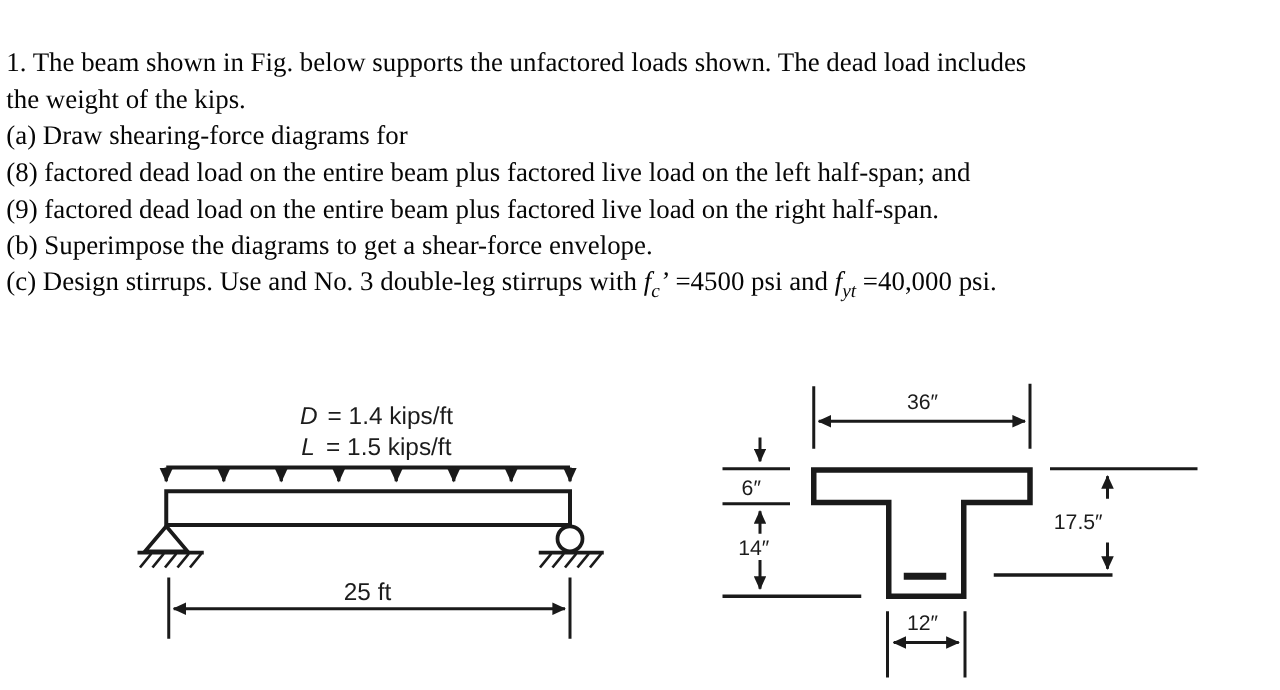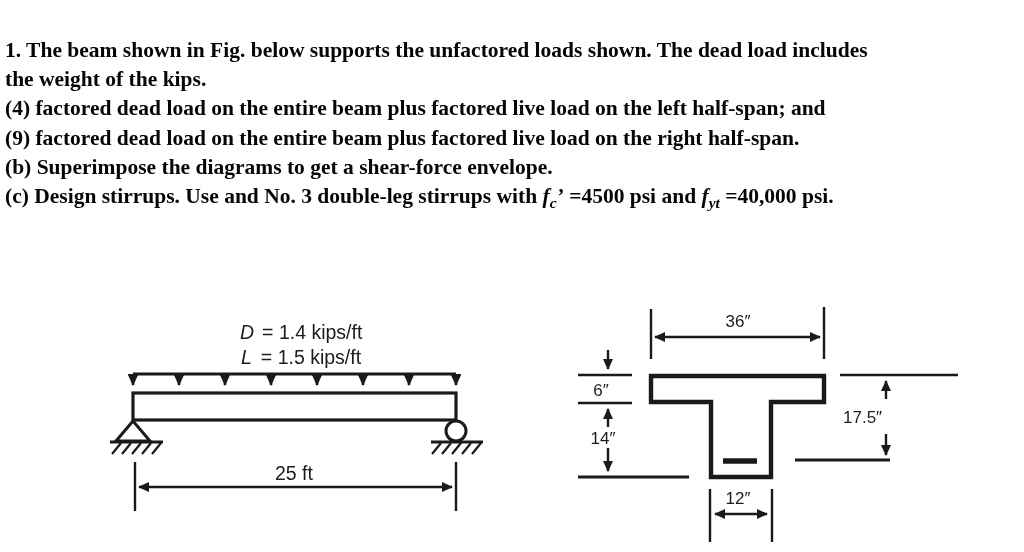--- a/index.html
+++ b/index.html
@@ -5,40 +5,41 @@
   html,body{margin:0;padding:0;}
   body{
     width:1024px;height:552px;background:#ffffff;position:relative;
     overflow:hidden;font-family:"Liberation Serif",serif;color:#0a0a0a;
   }
   .problem-text{
     position:absolute;left:5px;top:36px;width:1010px;
     font-size:21.5px;line-height:29.2px;white-space:nowrap;
     font-family:"Liberation Serif",serif;color:#060606;
   }
-  .pline{white-space:nowrap;font-weight:bold;}
+  .pline{white-space:nowrap;}
   .fvar{font-style:italic;}
   .fvar sub{font-size:0.72em;font-style:italic;line-height:0;}
   svg text{
     font-family:"Liberation Sans",sans-serif;
     fill:#1c1c1c;
   }
   .dimtext{font-size:17px;}
   .loadtext{font-size:19.5px;}
   .spantext{font-size:19.5px;}
   .it{font-style:italic;}
   .figures{position:absolute;left:0;top:0;}
 </style>
 </head>
 <body>
 
 <div class="problem-text">
   <div class="pline">1. The beam shown in Fig. below supports the unfactored loads shown. The dead load includes</div>
   <div class="pline">the weight of the kips.</div>
-  <div class="pline">(4) factored dead load on the entire beam plus factored live load on the left half-span; and</div>
+  <div class="pline">(a) Draw shearing-force diagrams for</div>
+  <div class="pline">(8) factored dead load on the entire beam plus factored live load on the left half-span; and</div>
   <div class="pline">(9) factored dead load on the entire beam plus factored live load on the right half-span.</div>
   <div class="pline">(b) Superimpose the diagrams to get a shear-force envelope.</div>
   <div class="pline">
     <span>(c) Design stirrups. Use and No. 3 double-leg stirrups with </span><span class="fvar"><span>f</span><sub>c</sub><span>’</span></span><span> =4500 psi and </span><span class="fvar"><span>f</span><sub>yt</sub></span><span> =40,000 psi.</span>
   </div>
 </div>
 
 <svg class="figures" width="1024" height="552" viewBox="0 0 1024 552">
   <defs>
     <marker id="ah" markerWidth="4.6" markerHeight="4.2" refX="4.2" refY="2.1" orient="auto-start-reverse" markerUnits="strokeWidth">

